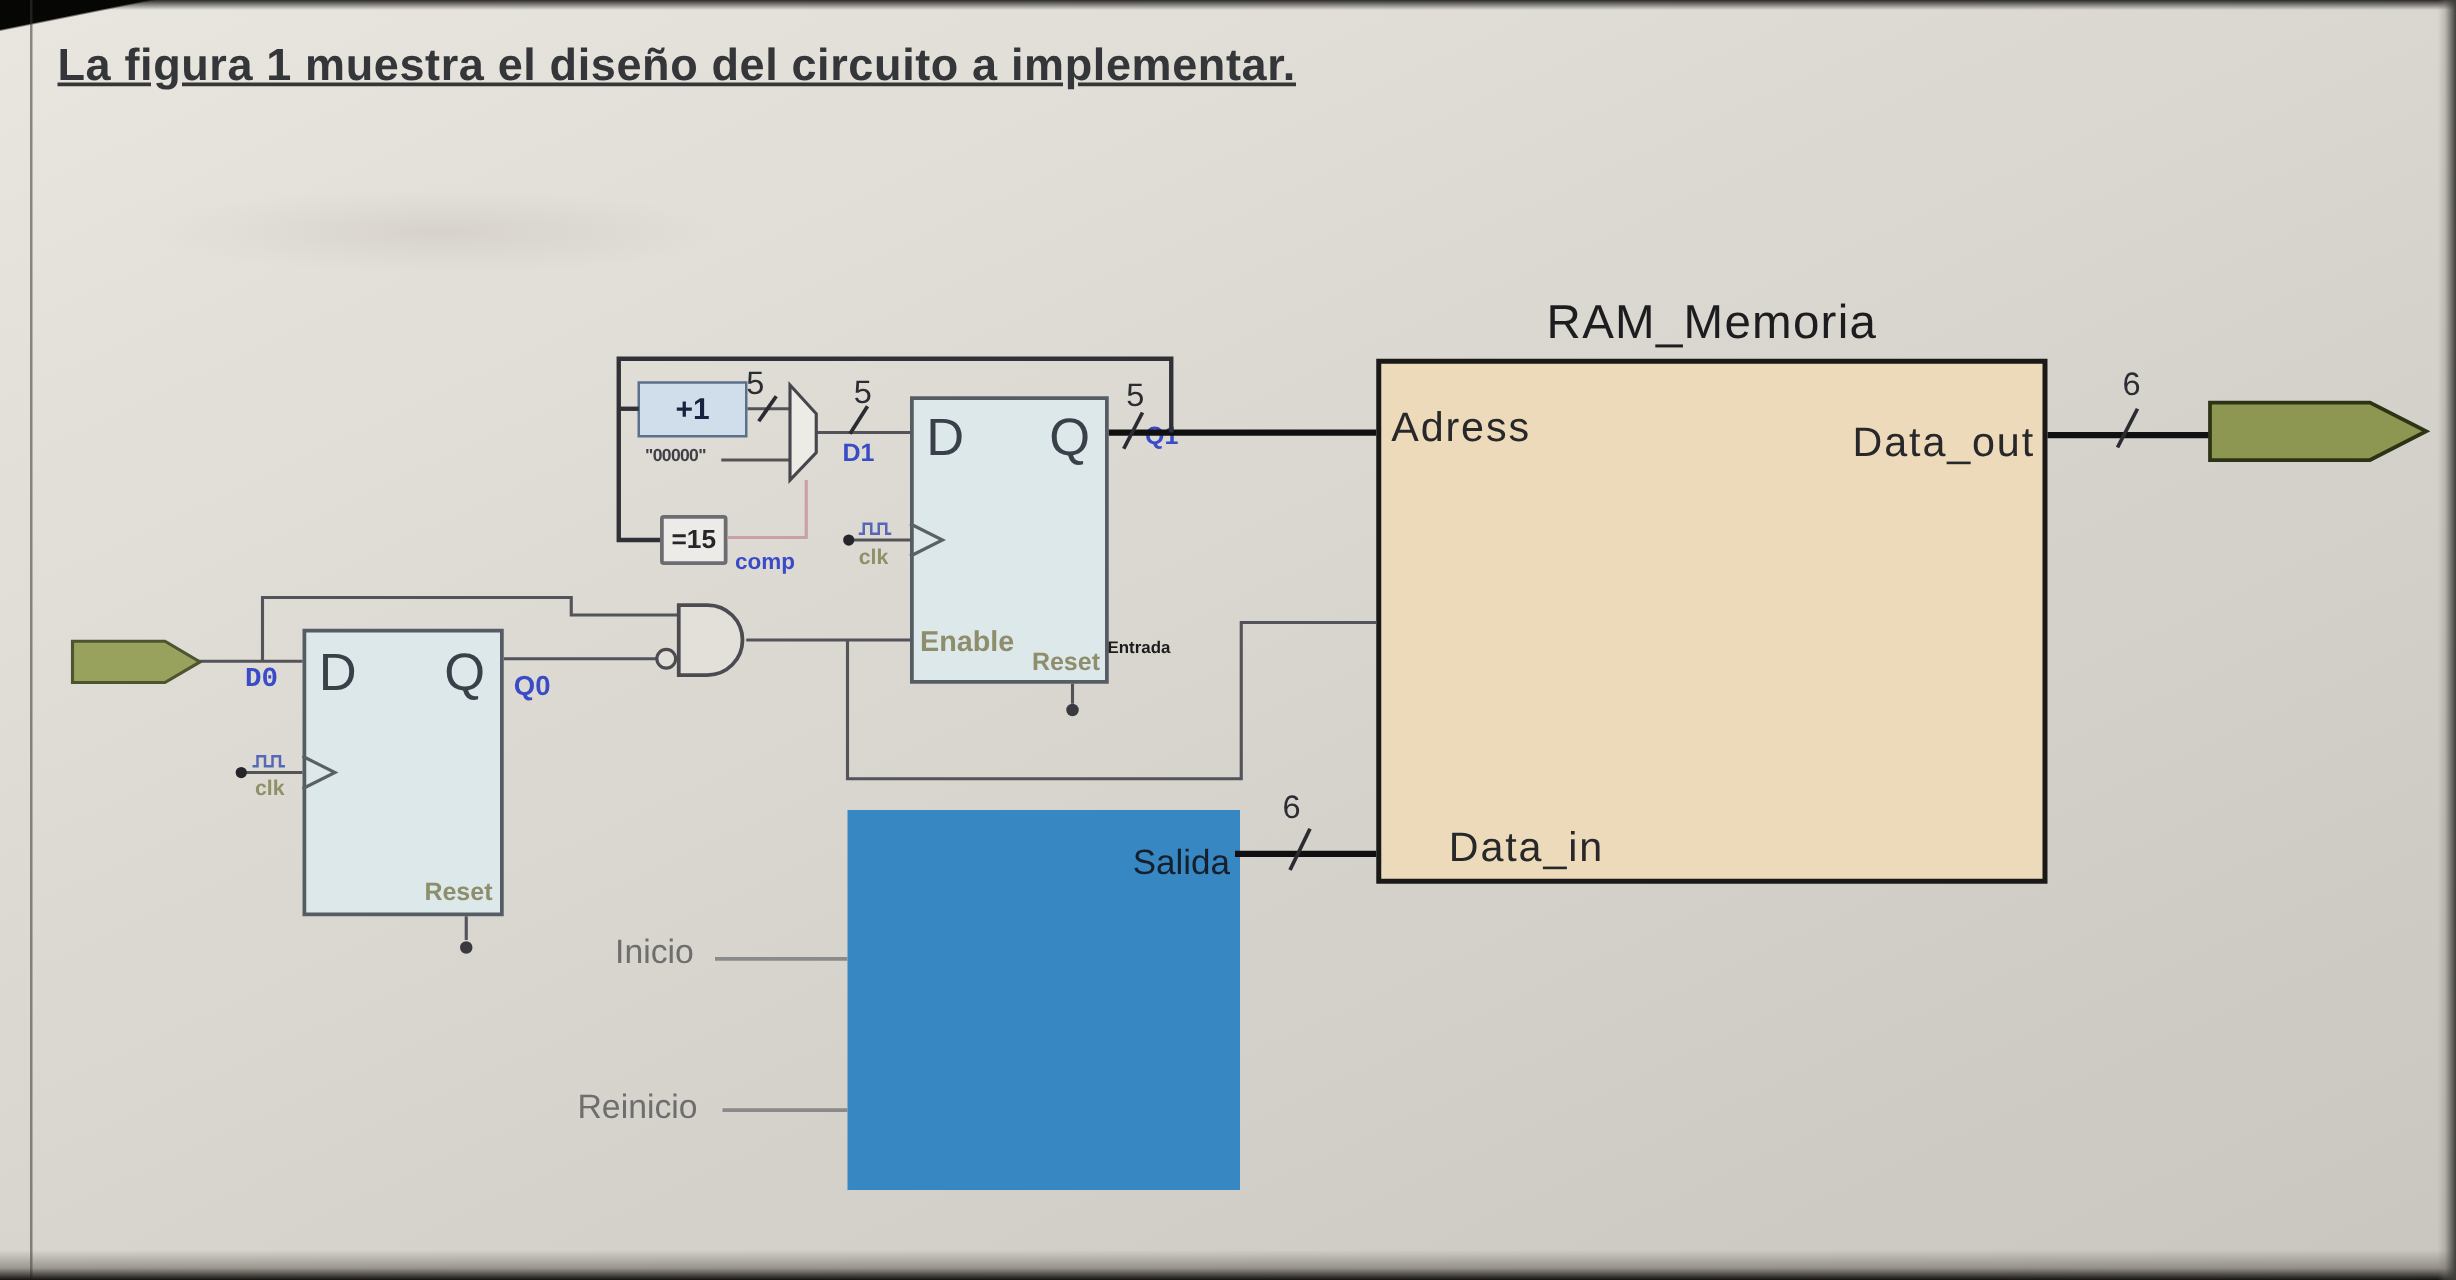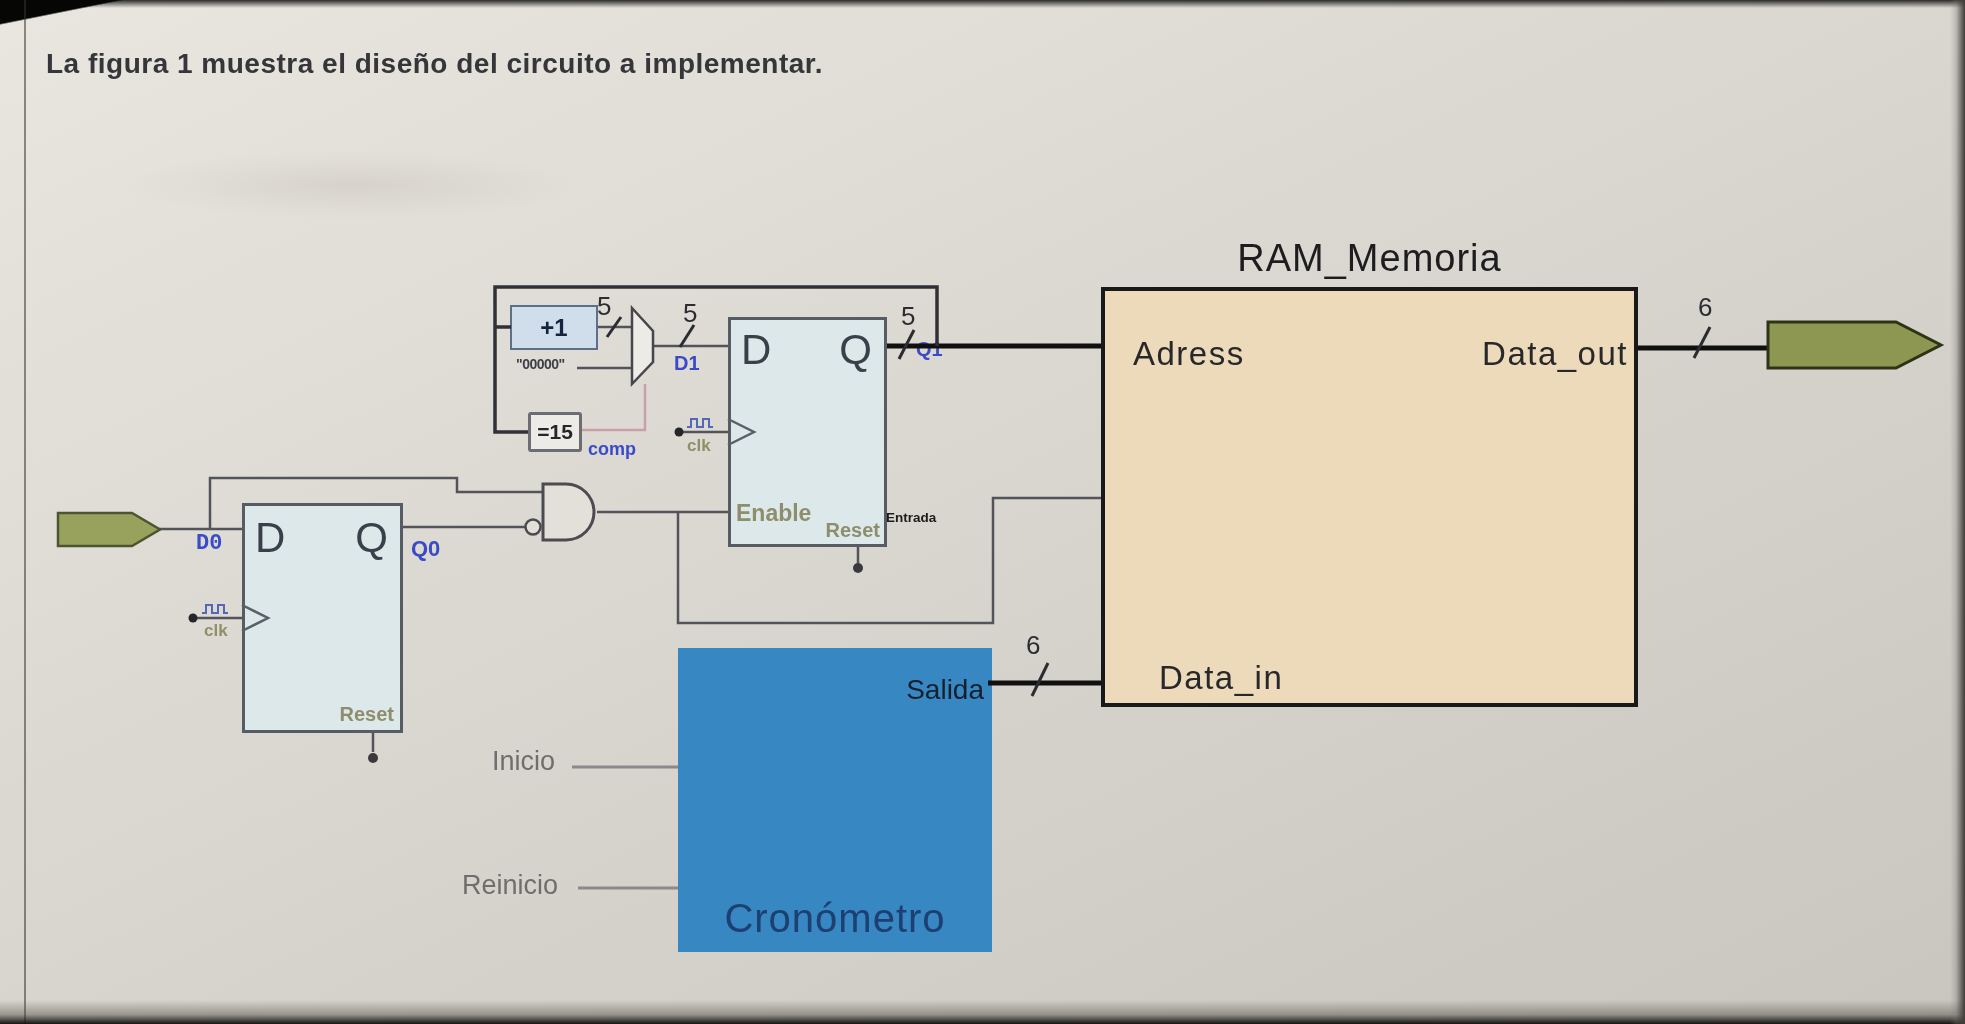--- a/index.html
+++ b/index.html
@@ -12,21 +12,21 @@
   .box{position:absolute;box-sizing:border-box;}
   .blue{color:#3a4bc8;font-weight:bold;}
   .olive{color:#8f8f68;font-weight:bold;}
   .busnum{font-size:26px;color:#2c2d33;font-weight:500;}
   svg{position:absolute;left:0;top:0;}
   .layer-wires{z-index:1;}
   .layer-blocks{z-index:2;}
   .layer-labels{z-index:3;}
   .layer-frame{z-index:10;pointer-events:none;}
   .title{
-    left:46px;top:50px;font-size:28px;font-weight:600;color:#35363a;letter-spacing:.5px;
+    left:46px;top:34px;font-size:36px;font-weight:600;color:#35363a;letter-spacing:.5px;text-decoration:underline;
   }
   .ff{
     background:#dce8ea;border:3px solid #565c63;
   }
   .ff .pin-dq{position:absolute;font-size:42px;font-weight:500;color:#394049;}
   .ff .pin-small{position:absolute;font-size:23px;font-weight:bold;color:#8e8e6c;}
   .ram{
     background:#ecdabb;border:4px solid #191919;
   }
   .ram .pin{position:absolute;font-size:33px;font-weight:500;color:#28282a;letter-spacing:1.5px;}
@@ -116,28 +116,27 @@
       <span class="pin-small" style="right:4px;bottom:2px;font-size:20px;">Reset</span>
     </div>
 
     <div class="box ff" style="left:242px;top:503px;width:161px;height:230px;">
       <span class="pin-dq" style="left:10px;top:8px;">D</span>
       <span class="pin-dq" style="right:12px;top:8px;">Q</span>
       <span class="pin-small" style="right:6px;bottom:4px;font-size:20px;">Reset</span>
     </div>
 
     <div class="box ram" style="left:1101px;top:287px;width:537px;height:420px;">
-      <span class="pin" style="left:8px;top:44px;margin-left:20px;">Adress</span>
+      <span class="pin" style="left:8px;top:32px;">Adress</span>
       <span class="pin" style="right:6px;top:44px;">Data_out</span>
       <span class="pin" style="left:10px;top:368px;margin-left:44px;">Data_in</span>
     </div>
 
     <div class="box crono" style="left:678px;top:648px;width:314px;height:304px;">
       <span class="lbl" style="right:8px;top:28px;font-size:28px;font-weight:500;color:#16202c;">Salida</span>
-      <span class="lbl" style="left:0;right:0;bottom:14px;text-align:center;font-size:40px;font-weight:500;color:#1d3f72;letter-spacing:1px;">Cronómetro</span>
     </div>
   </div>
 
   <div class="layer-labels">
     <div class="lbl title">La figura 1 muestra el diseño del circuito a implementar.</div>
 
     <div class="lbl" style="left:1101px;top:239px;width:537px;text-align:center;font-size:38px;font-weight:500;color:#1d1d1f;letter-spacing:1px;">RAM_Memoria</div>
 
     <div class="lbl" style="left:62px;top:519px;width:74px;text-align:center;font-size:15px;font-weight:bold;color:#454f24;letter-spacing:1px;filter:blur(.5px);">Tiempo</div>
     <div class="lbl" style="left:1775px;top:333px;width:125px;text-align:center;font-size:21px;font-weight:bold;color:#20270e;letter-spacing:.5px;">Data_out</div>

